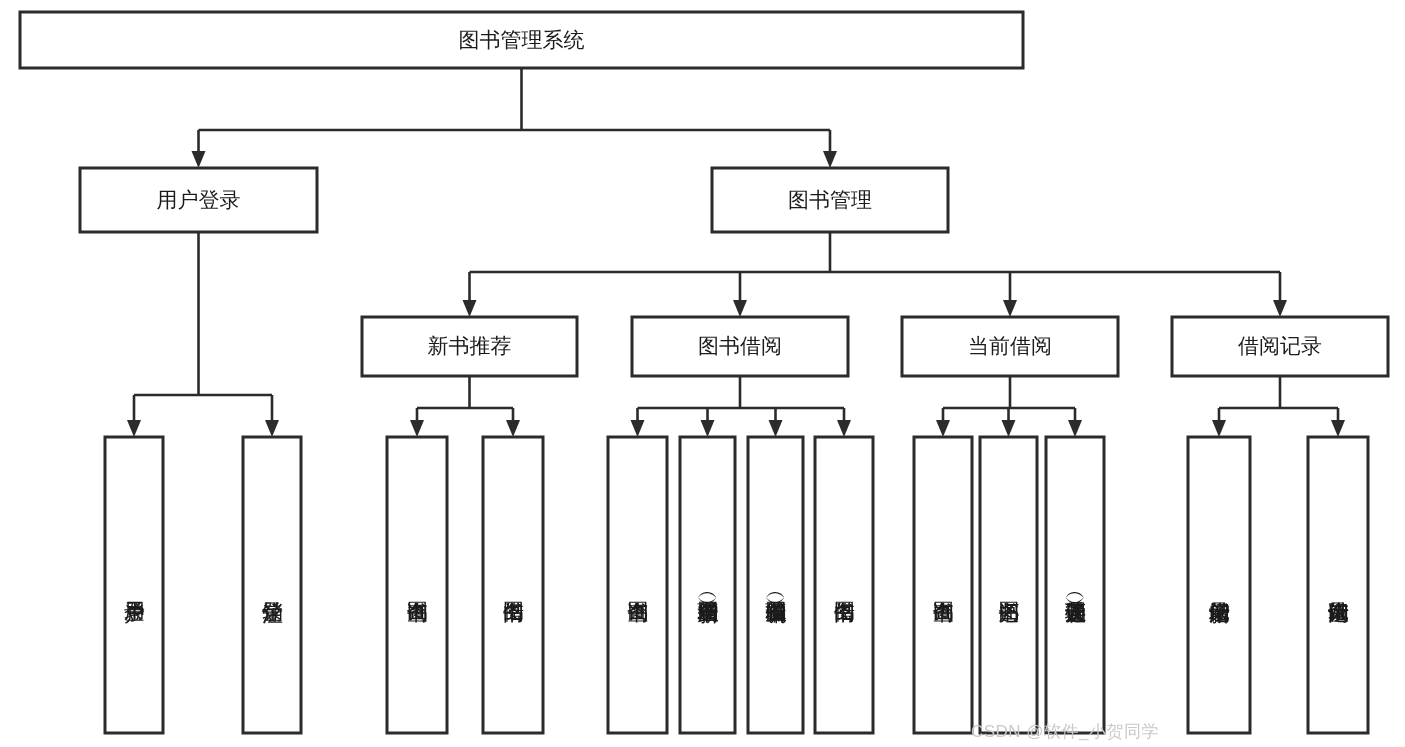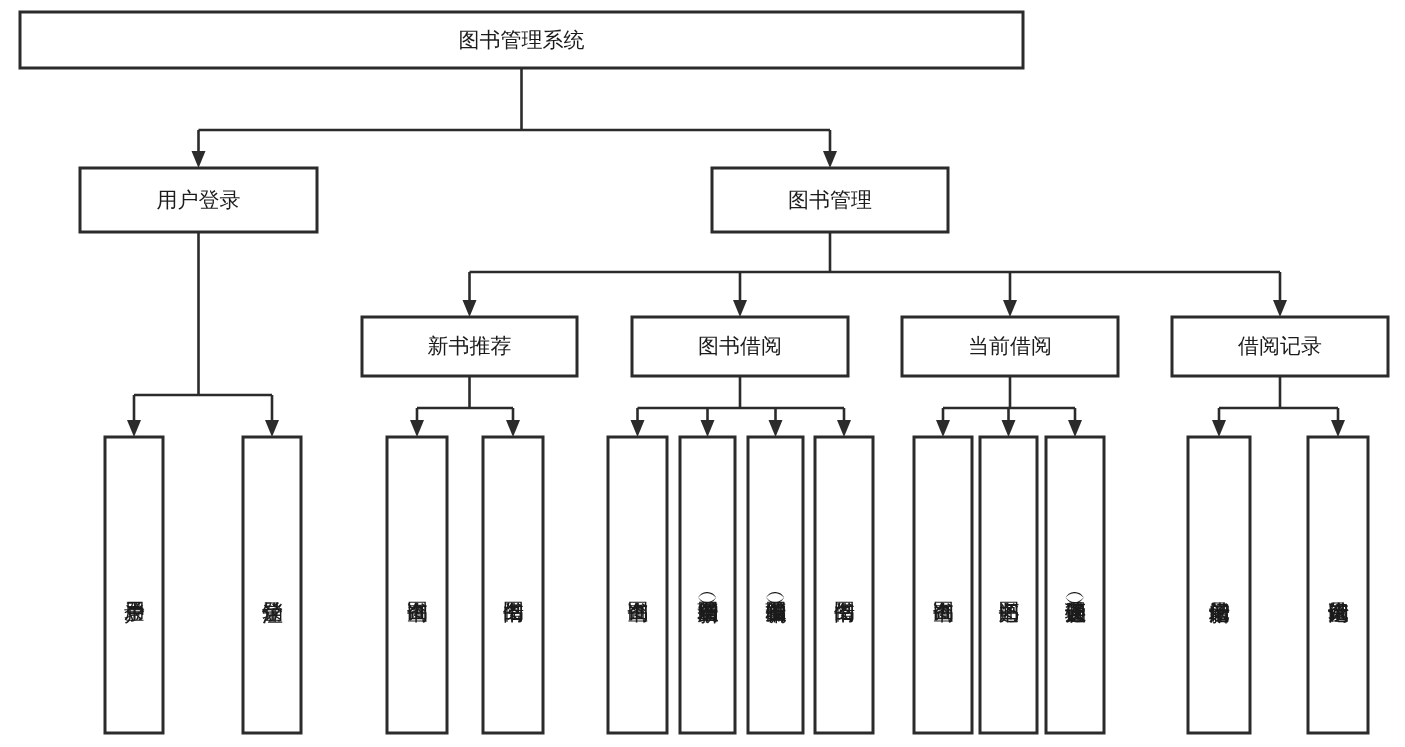--- a/index.html
+++ b/index.html
@@ -163,13 +163,14 @@
         <g>
           <rect x="1188" y="437" width="62" height="296" class="node-box"></rect>
           <text x="1220" y="585" class="node-label-vertical" text-anchor="middle" dominant-baseline="central">新增借阅记录</text>
         </g>
         <g>
           <rect x="1308" y="437" width="60" height="296" class="node-box"></rect>
           <text x="1339" y="585" class="node-label-vertical" text-anchor="middle" dominant-baseline="central">查询借阅记录</text>
         </g>
       </g>
     </svg>
+  <div class="watermark">CSDN @软件_小贺同学</div>
 </div>
 
 </body></html>

